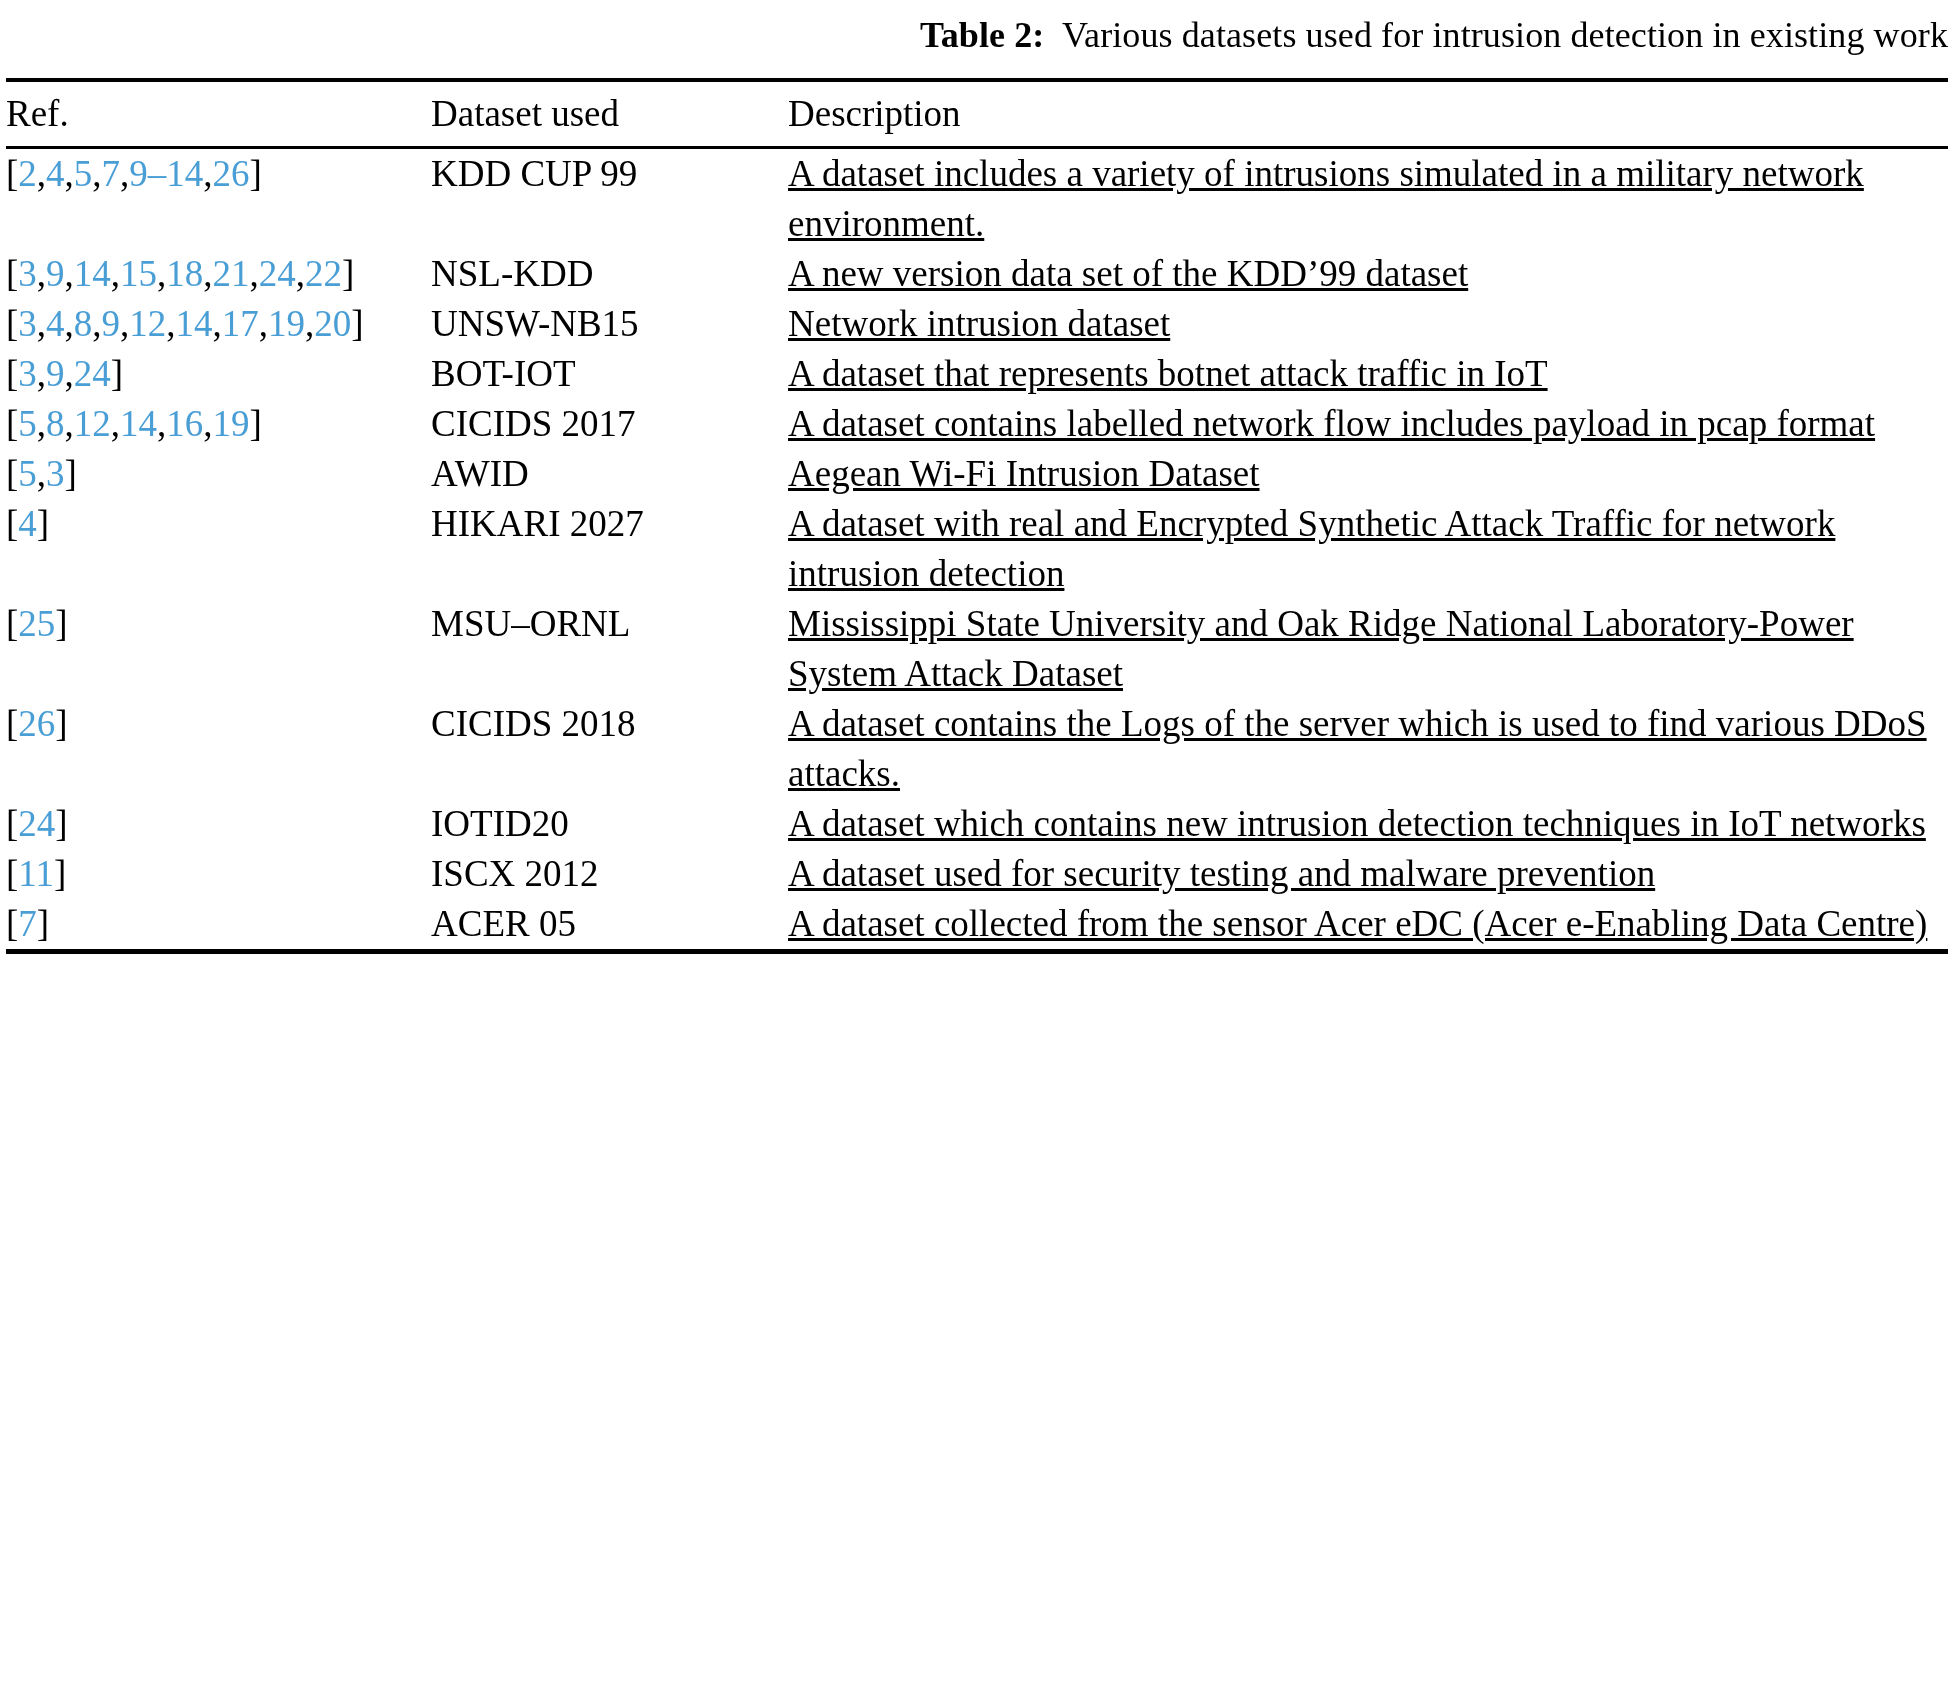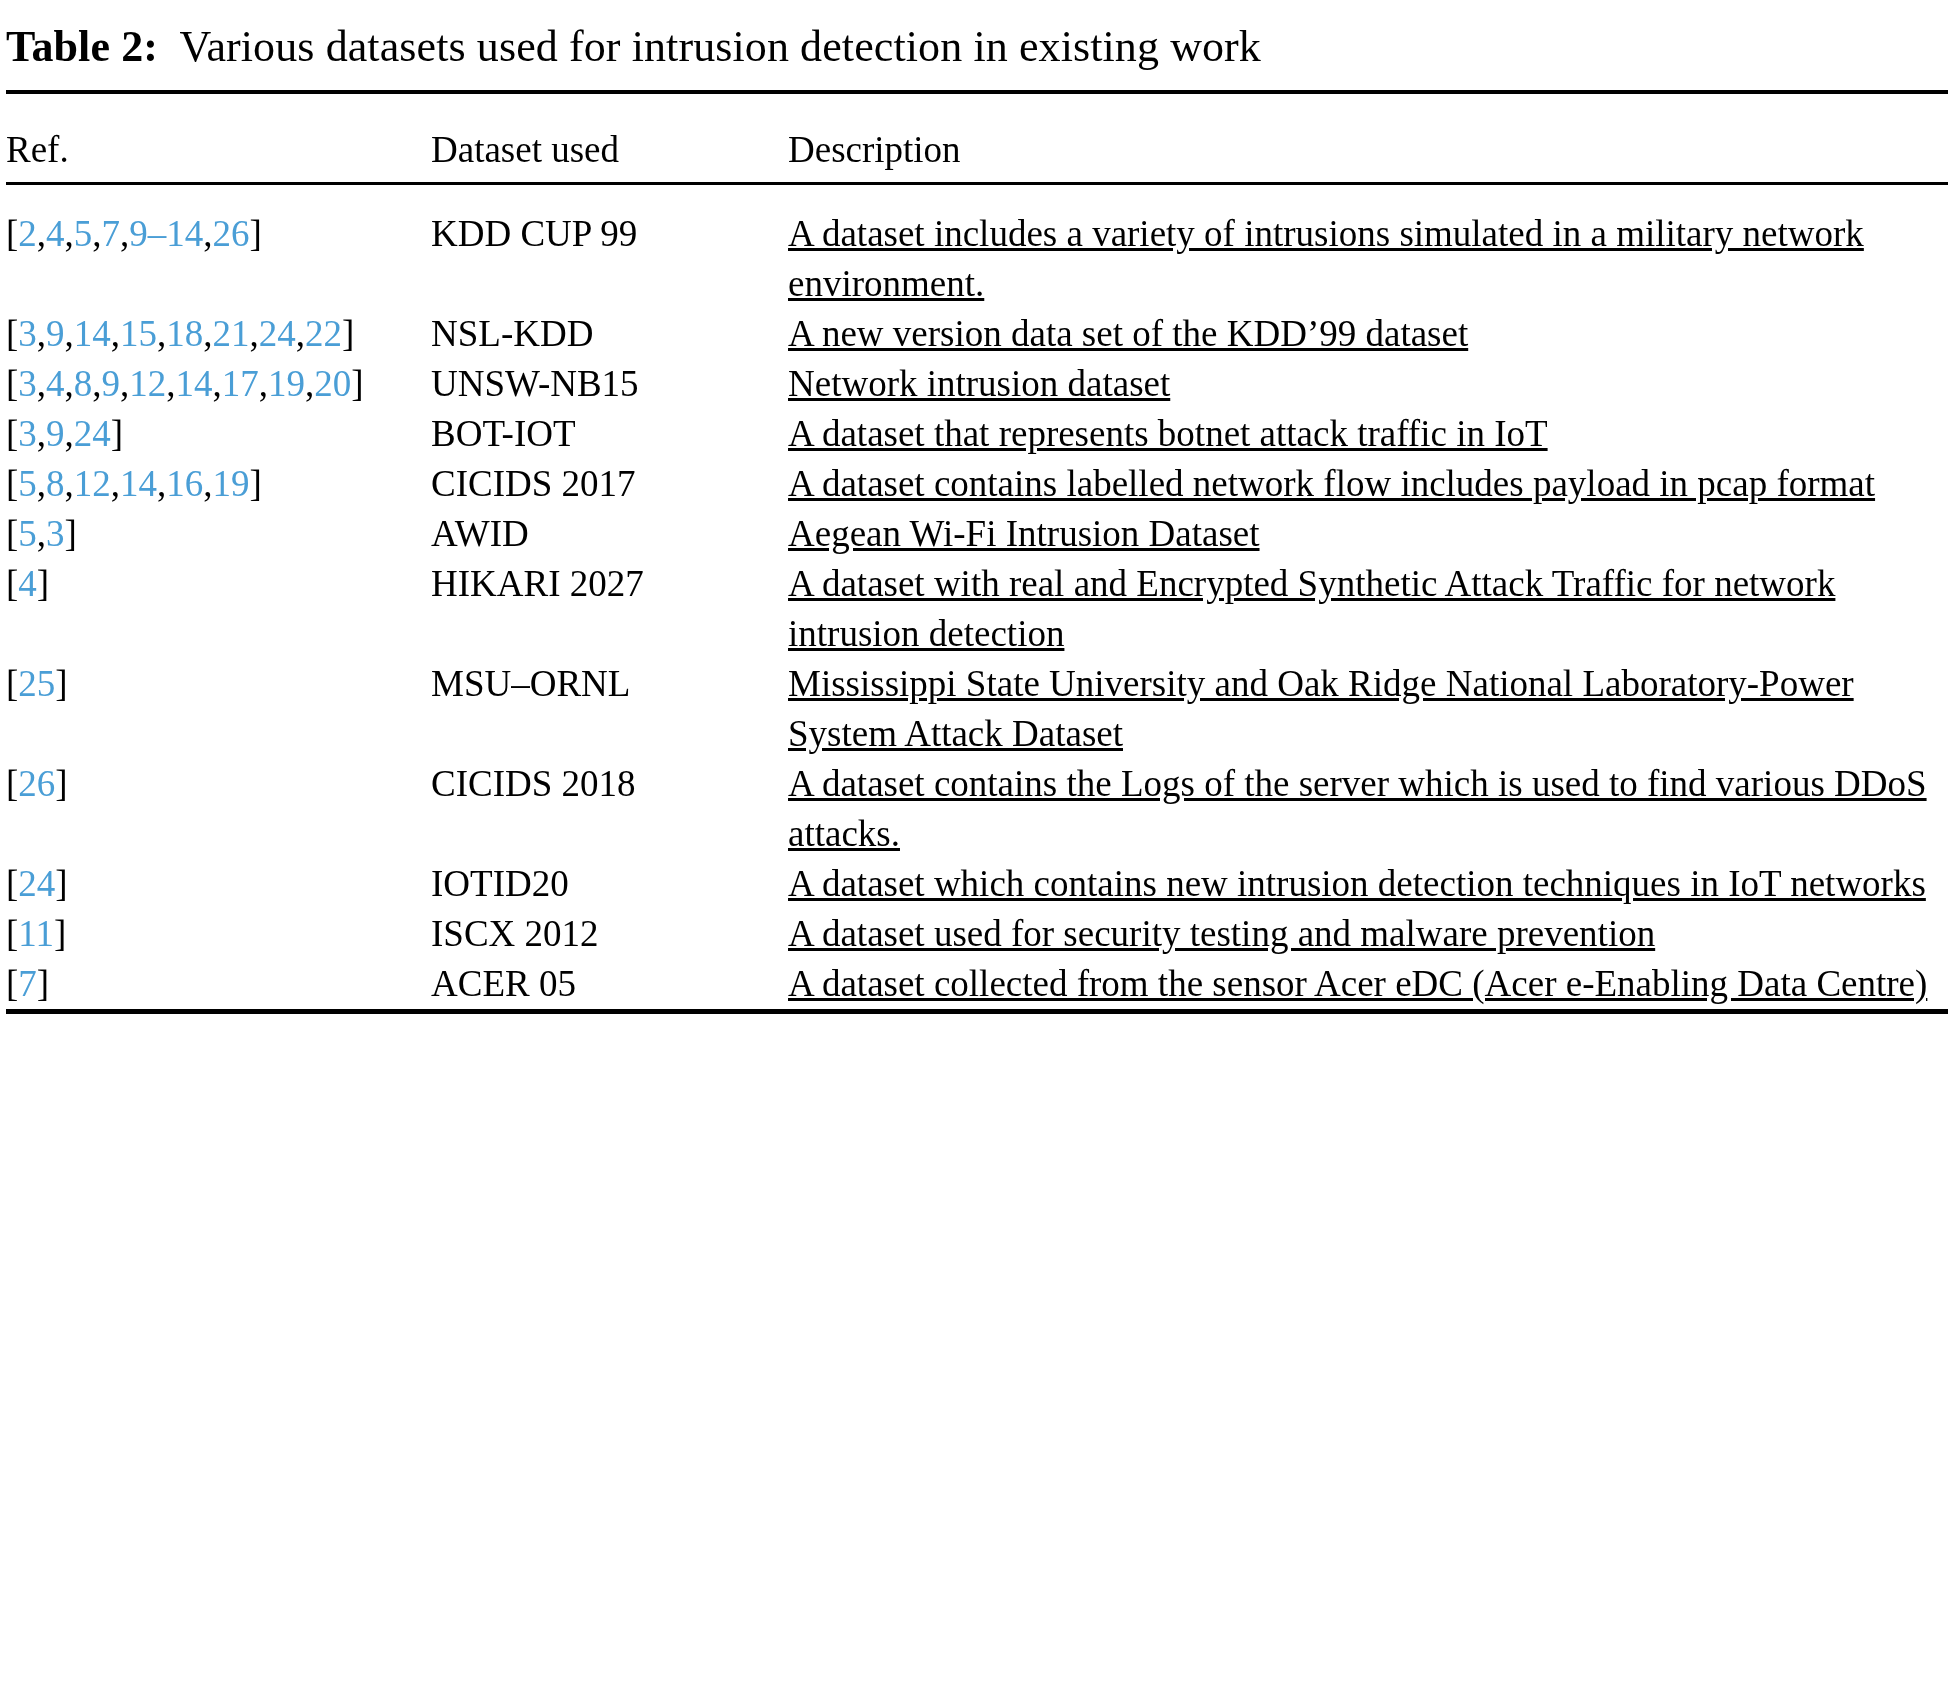--- a/index.html
+++ b/index.html
@@ -18,24 +18,24 @@
   .table-figure {
     width: 1954px;
     height: 1704px;
     position: relative;
     box-sizing: border-box;
     padding: 0 6px;
   }
 
   
   .caption {
-    text-align: left;
-    font-size: 44px;
+    text-align: right;
+    font-size: 36px;
     line-height: 62px;
-    padding-top: 16px;
+    padding-top: 4px;
     white-space: nowrap;
     letter-spacing: 0.1px;
   }
   .caption .cap-label {
     font-weight: bold;
   }
   .caption .cap-text {
     font-weight: normal;
   }
 
@@ -49,21 +49,20 @@
   .rule-top    { height: 4px; margin-top: 12px; }
   .rule-mid    { height: 3px; }
   .rule-bottom { height: 5px; }
 
   
   table.data {
     width: 100%;
     border-collapse: collapse;
     table-layout: fixed;
     font-size: 37px;
-    margin-top: 24px;
   }
   table.data col.c-ref  { width: 425px; }
   table.data col.c-ds   { width: 357px; }
   table.data col.c-desc { width: auto;  }
 
   table.data th,
   table.data td {
     text-align: left;
     vertical-align: top;
     padding: 0;

